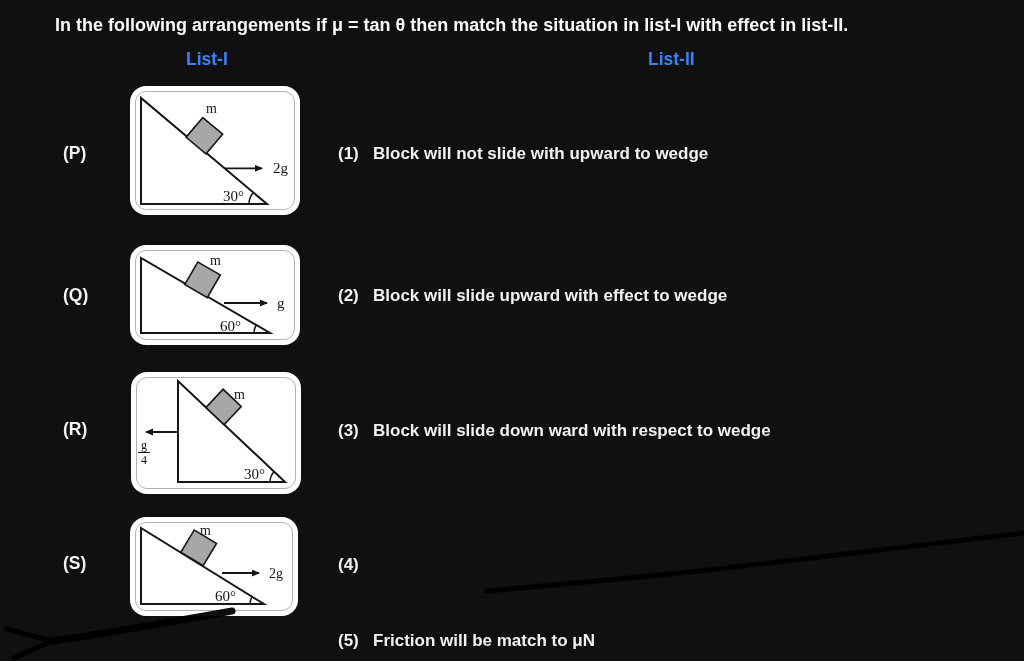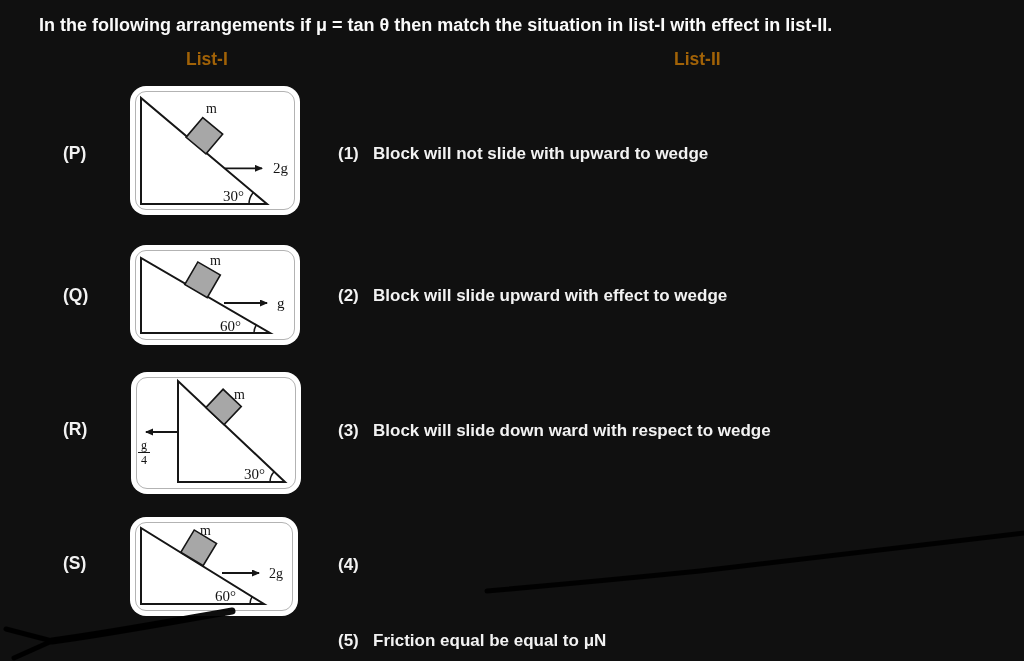--- a/index.html
+++ b/index.html
@@ -1,22 +1,22 @@
 <!DOCTYPE html>
 <html><head>
 <meta charset="utf-8">
 <style>
   html,body{margin:0;padding:0;background:#101010;}
   .page{position:relative;width:1024px;height:661px;background:#101010;overflow:hidden;
         font-family:"Liberation Sans",sans-serif;color:#f5f5f5;}
-  .title{position:absolute;left:39px;top:15px;width:900px;font-size:18px;font-weight:600;
+  .title{position:absolute;left:55px;top:15px;width:900px;font-size:18px;font-weight:600;
          letter-spacing:0px;color:#fafafa;}
-  .col-header{position:absolute;font-size:17.5px;font-weight:700;color:#a16207;}
+  .col-header{position:absolute;font-size:17.5px;font-weight:700;color:#3b82f6;}
   .hdr-list1{left:186px;top:49px;}
-  .hdr-list2{left:674px;top:49px;}
+  .hdr-list2{left:648px;top:49px;}
   .row-label{position:absolute;left:63px;width:44px;font-size:17.5px;font-weight:600;color:#f2f2f2;}
   .lblP{top:143px;} .lblQ{top:285px;} .lblR{top:419px;} .lblS{top:553px;}
   .card{position:absolute;background:#ffffff;border-radius:16px;}
   .cardP{left:130px;top:86px;width:170px;height:129px;}
   .cardQ{left:130px;top:245px;width:170px;height:100px;}
   .cardR{left:131px;top:372px;width:170px;height:122px;}
   .cardS{left:130px;top:517px;width:168px;height:99px;}
   .card-inner{position:absolute;left:5px;top:5px;right:5px;bottom:5px;
               border:1px solid #b3b3b3;border-radius:11px;background:#fff;overflow:hidden;}
   .card-inner svg{position:absolute;left:0;top:0;width:100%;height:100%;}
@@ -143,21 +143,21 @@
   </div>
   <div class="l2item it3">
     <span class="l2n">(3)</span>
     <span>Block will slide down ward with respect to wedge</span>
   </div>
   <div class="l2item it4">
     <span class="l2n">(4)</span>
   </div>
   <div class="l2item it5">
     <span class="l2n">(5)</span>
-    <span>Friction equal be equal to μN</span>
+    <span>Friction will be match to μN</span>
   </div>
 
   <svg class="artifacts" width="1024" height="661">
     <path d="M487,591 Q600,581 700,571 L1024,533" stroke="#000000" stroke-width="5" fill="none" stroke-linecap="round" opacity="0.9"></path>
     <path d="M232,611 C175,621 112,633 52,641" stroke="#000000" stroke-width="7" fill="none" stroke-linecap="round" opacity="0.95"></path>
     <path d="M52,641 L6,629" stroke="#000000" stroke-width="5" fill="none" stroke-linecap="round" opacity="0.95"></path>
     <path d="M52,641 L14,658" stroke="#000000" stroke-width="5" fill="none" stroke-linecap="round" opacity="0.95"></path>
   </svg>
 
 </div>

